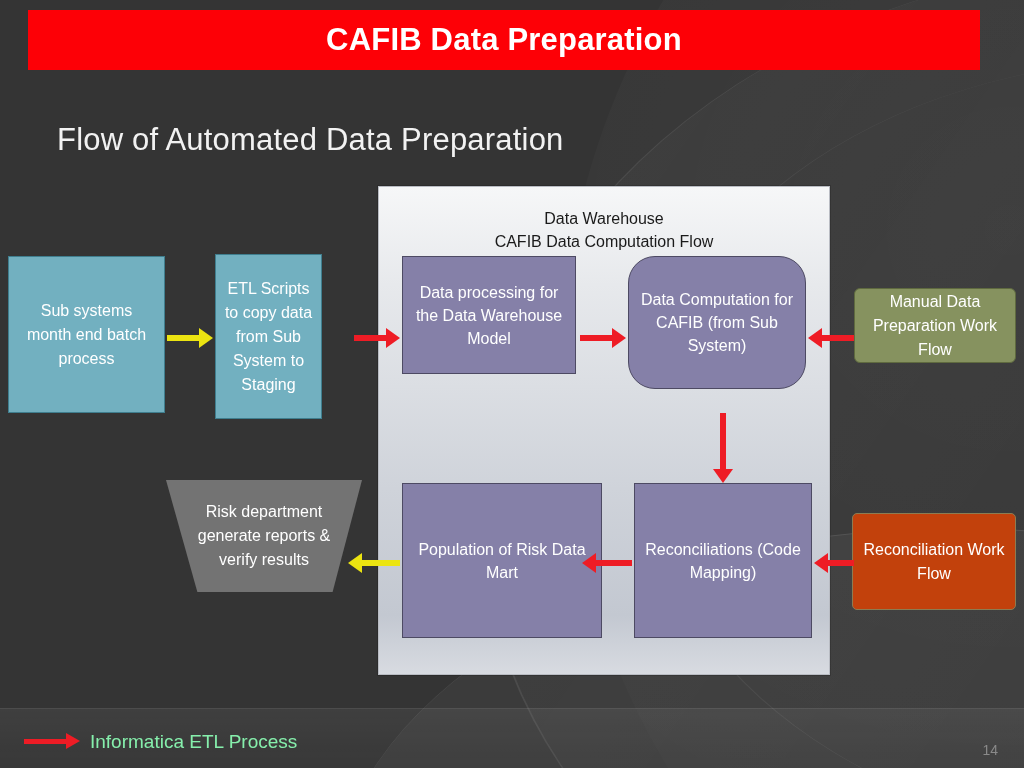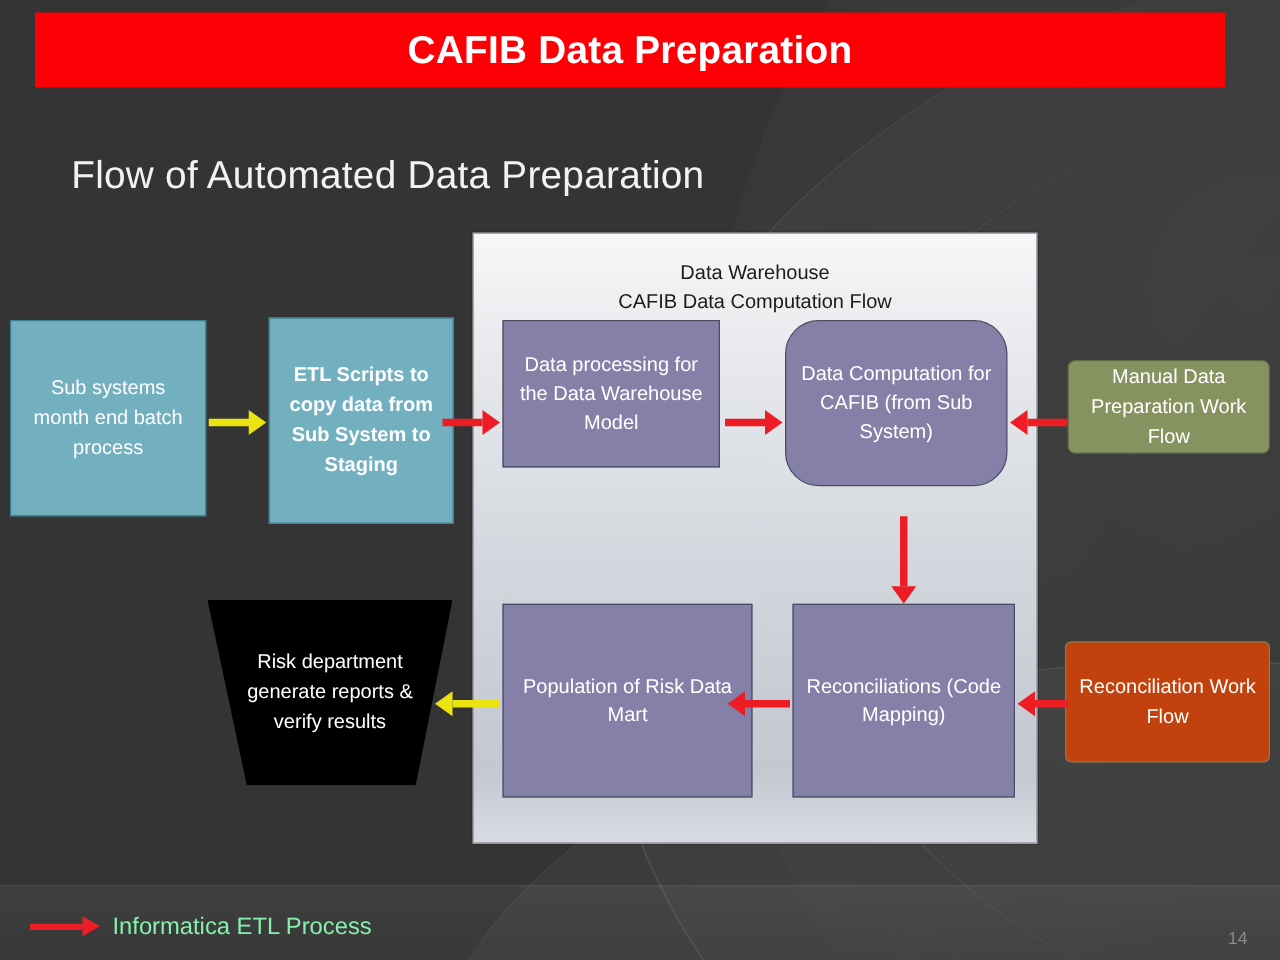--- a/index.html
+++ b/index.html
@@ -131,29 +131,29 @@
   }
   .box .pad { padding: 0 8px; }
 
   
   #box-dataproc { left: 402px; top: 256px; width: 174px; height: 118px; }
   #box-datacomp { left: 628px; top: 256px; width: 178px; height: 133px; border-radius: 27px; }
   #box-population { left: 402px; top: 483px; width: 200px; height: 155px; }
   #box-reconcil  { left: 634px; top: 483px; width: 178px; height: 155px; }
 
   #box-subsys { left: 8px; top: 256px; width: 157px; height: 157px; }
-  #box-etl    { left: 215px; top: 254px; width: 148px; height: 165px; font-weight: bold; }
+  #box-etl    { left: 215px; top: 254px; width: 107px; height: 165px; }
 
   #box-manual { left: 854px; top: 288px; width: 162px; height: 75px; border-radius: 6px; }
   #box-recwf  { left: 852px; top: 513px; width: 164px; height: 97px; border-radius: 5px; }
 
   
   #box-risk {
-    left: 166px; top: 480px; width: 196px; height: 148px;
-    background: #000000;
+    left: 166px; top: 480px; width: 196px; height: 112px;
+    background: #737373;
     border: none;
     clip-path: polygon(0% 0%, 100% 0%, 85% 100%, 16% 100%);
     color: #ffffff;
     font-size: 16px;
     line-height: 24px;
     display: flex; align-items: center; justify-content: center; text-align: center;
     position: absolute;
   }
   #box-risk .pad { padding: 0 30px; }
 

